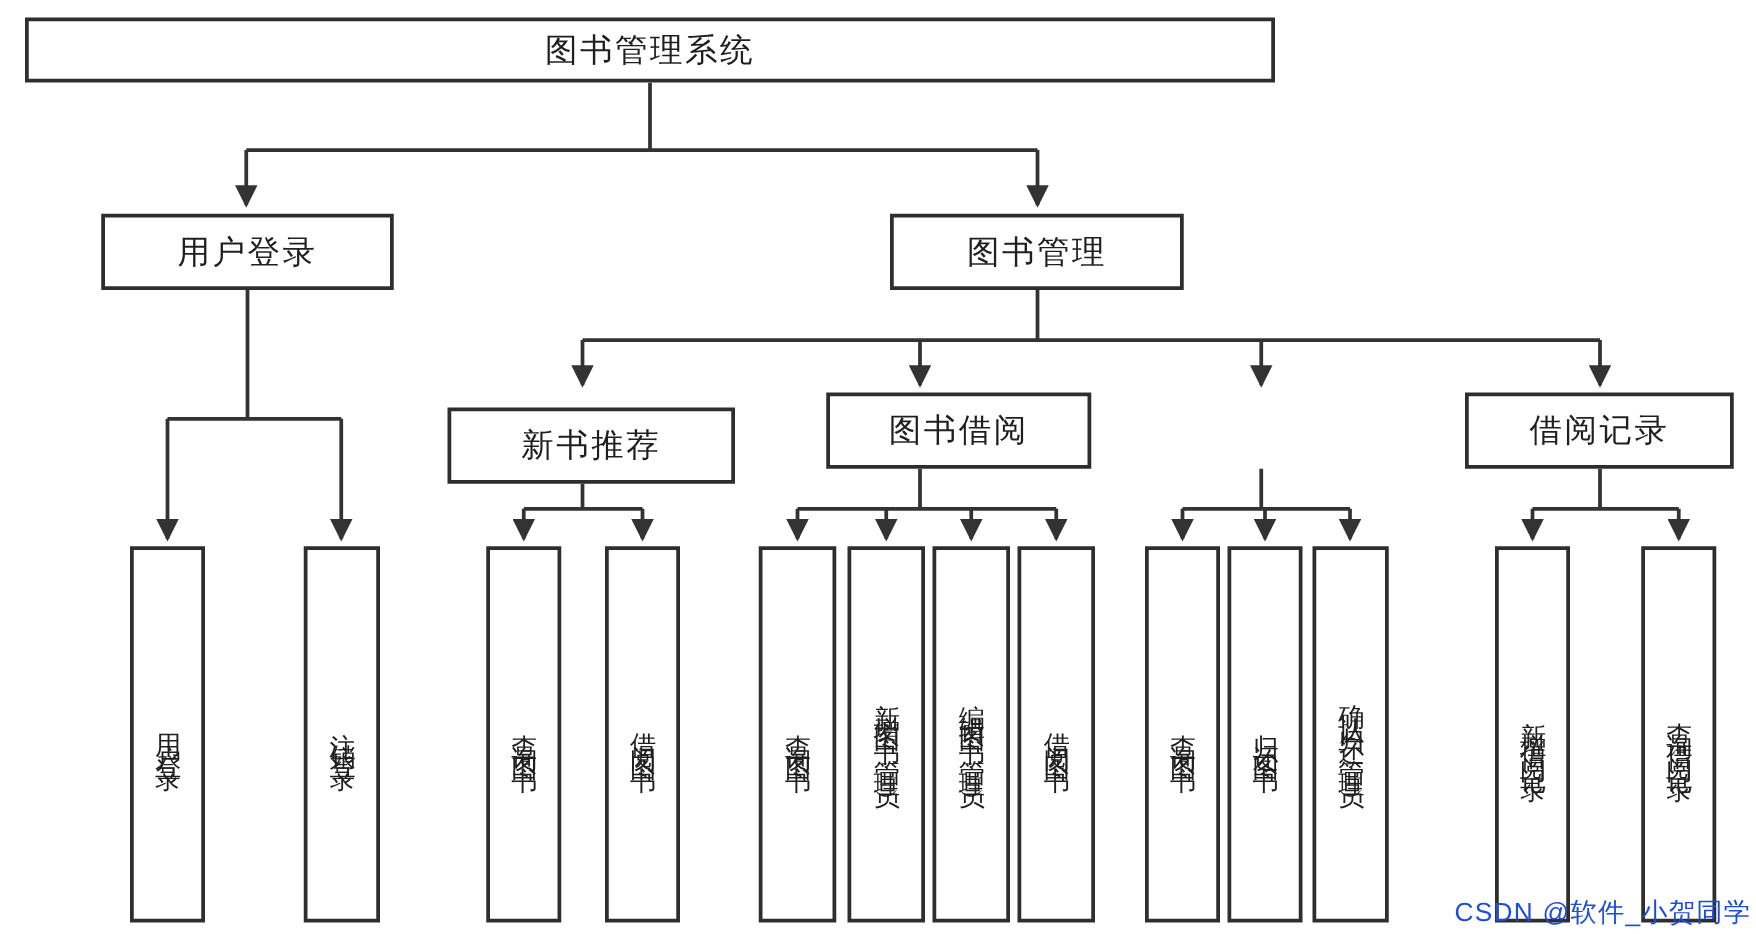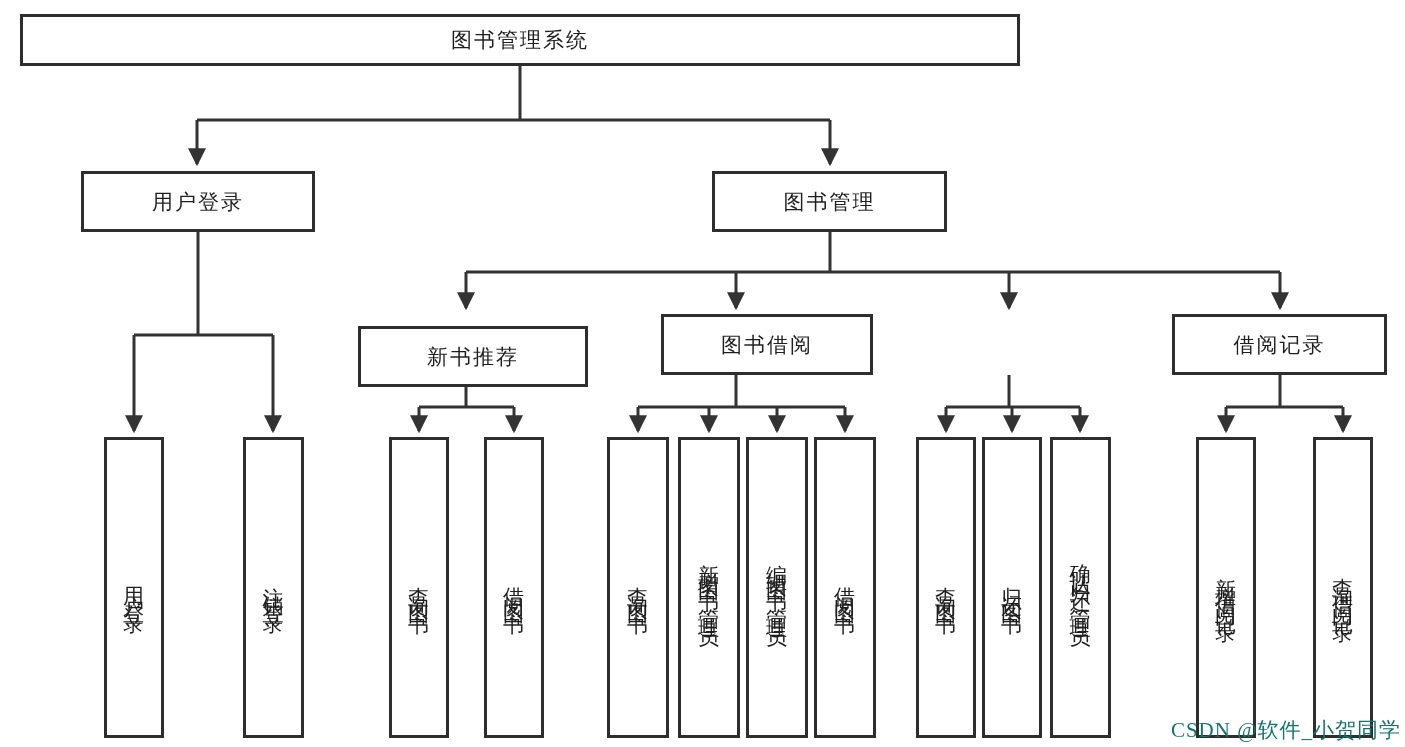--- a/index.html
+++ b/index.html
@@ -21,21 +21,21 @@
     position: absolute;
     box-sizing: border-box;
     background: #ffffff;
     border: 3px solid #2e2e2e;
     display: flex;
     align-items: center;
     justify-content: center;
     color: #1f1f1f;
     z-index: 2;
   }
-  .h-node { font-size: 21px; letter-spacing: 2px; white-space: nowrap; }
+  .h-node { font-size: 26px; letter-spacing: 2px; white-space: nowrap; }
   .root-node  { left: 20px;  top: 14px;  width: 1000px; height: 52px; }
   .n-l2a { left: 81px;  top: 171px; width: 234px; height: 61px; }
   .n-l2b { left: 712px; top: 171px; width: 235px; height: 61px; align-items: center; }
   .n-g1 { left: 358px;  top: 326px; width: 230px; height: 61px; text-align: right; }
   .n-g2 { left: 630px;  top: 314px; width: 212px; height: 61px; margin-left: 31px; }
   .n-g3 { left: 902px;  top: 314px; width: 215px; height: 61px; }
   .n-g4 { left: 1172px; top: 314px; width: 215px; height: 61px; }
   .leaf { top: 437px; height: 301px; }
   .leaf .vtext {
     writing-mode: vertical-lr;
@@ -56,25 +56,24 @@
   .n-d1 { left: 916px;  width: 60px; }
   .n-d2 { left: 982px;  width: 60px; }
   .n-d3 { left: 1050px; width: 61px; }
   .n-e1 { left: 1196px; width: 60px; }
   .n-e2 { left: 1313px; width: 60px; }
   .watermark {
     position: absolute;
     right: 4px;
     bottom: 3px;
     font-size: 21px;
-    color: #0f766e;
+    color: #1d4ed8;
     letter-spacing: 1px;
     z-index: 5;
     white-space: nowrap;
-    font-family: Liberation Serif, serif;
   }
 </style>
 </head>
 <body>
 
 <div class="stage">
 
   <svg class="connectors" viewBox="0 0 1405 747" xmlns="http://www.w3.org/2000/svg">
     <defs>
       <marker id="arrow" viewBox="0 0 8 8" refX="7" refY="4" markerWidth="7.5" markerHeight="6" orient="auto">

